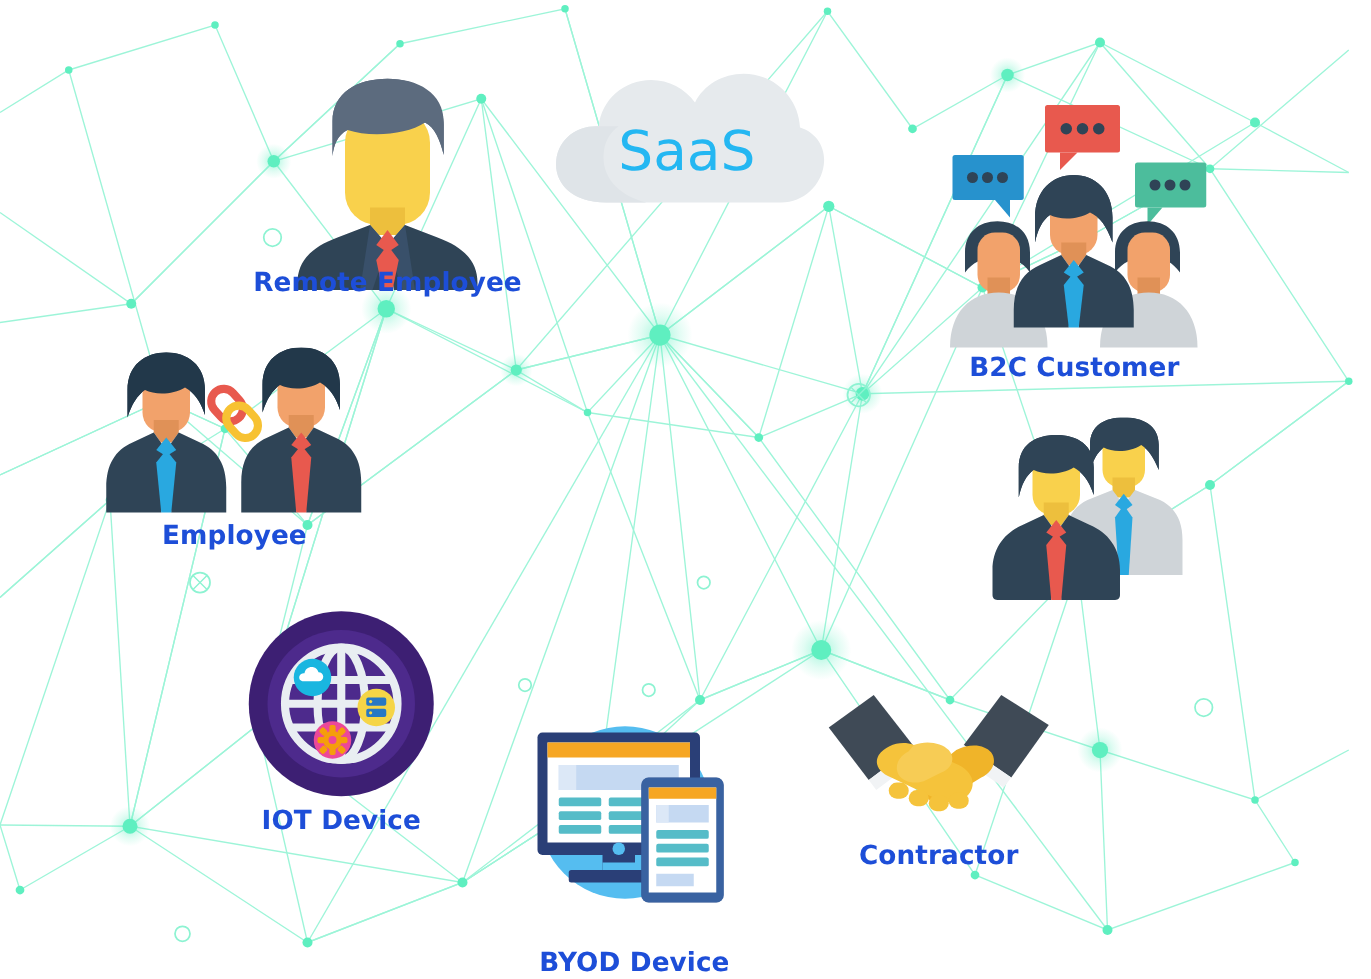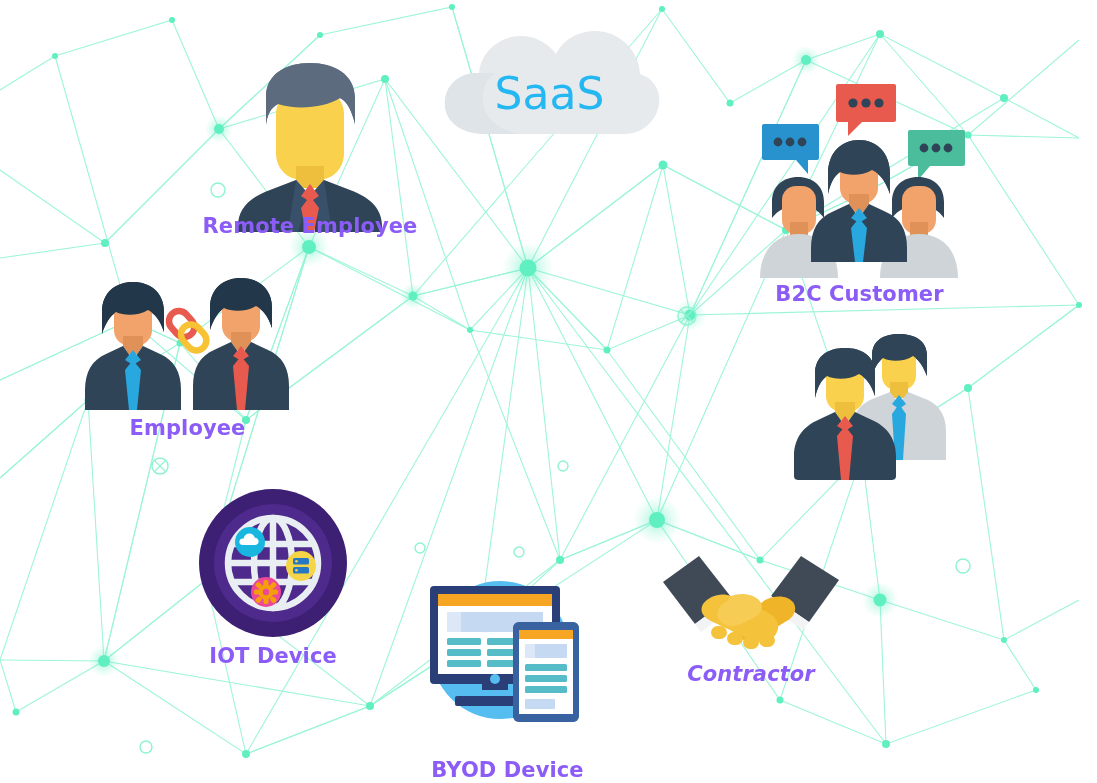--- a/index.html
+++ b/index.html
@@ -13,29 +13,29 @@
   #stage{position:absolute;inset:0;width:1097px;height:783px;}
   .bg-net{position:absolute;inset:0;width:1097px;height:783px;z-index:0;}
   .node-group{position:absolute;z-index:5;}
   .label{
     position:absolute;
     width:100%;
     text-align:center;
     font-family:"DejaVu Sans", sans-serif;
     font-weight:bold;
     font-size:21px;
-    color:#8b5cf6;
+    color:#1d4ed8;
     letter-spacing:0.1px;
     white-space:nowrap;
     left:0;
   }
   .art{position:absolute;left:0;top:0;}
   
   #g-remote{left:200px;top:62px;width:220px;height:200px;}
-  #g-saas{left:437px;top:16px;width:225px;height:135px;}
+  #g-saas{left:437px;top:44px;width:225px;height:135px;}
   #g-b2c{left:752px;top:82px;width:215px;height:228px;}
   #g-affiliate{left:80px;top:278px;width:215px;height:180px;}
   #g-b2b{left:788px;top:334px;width:175px;height:190px;}
   #g-iot{left:198px;top:488px;width:150px;height:190px;}
   #g-byod{left:425px;top:578px;width:165px;height:186px;}
   #g-contractor{left:655px;top:552px;width:192px;height:145px;}
 </style>
 </head>
 <body>
 
@@ -412,16 +412,16 @@
 
       <path d="M76 44 C86 40 98 42 104 48 C110 55 106 63 98 66 L86 72 C78 76 68 74 64 68 C60 61 64 53 72 49 Z" fill="#f7cc55"></path>
 
       <g fill="#f5c33b">
         <rect x="56" y="74" width="16" height="13" rx="6.5"></rect>
         <rect x="72" y="80" width="16" height="13" rx="6.5"></rect>
         <rect x="88" y="84" width="16" height="13" rx="6.5"></rect>
         <rect x="104" y="82" width="16" height="13" rx="6.5"></rect>
       </g>
     </svg>
-    <div class="label" style="top:110px;font-style:italic;">Contractor</div>
+    <div class="label" style="top:120px;">Contractor</div>
   </div>
 
 </div>
 
 </body></html>

